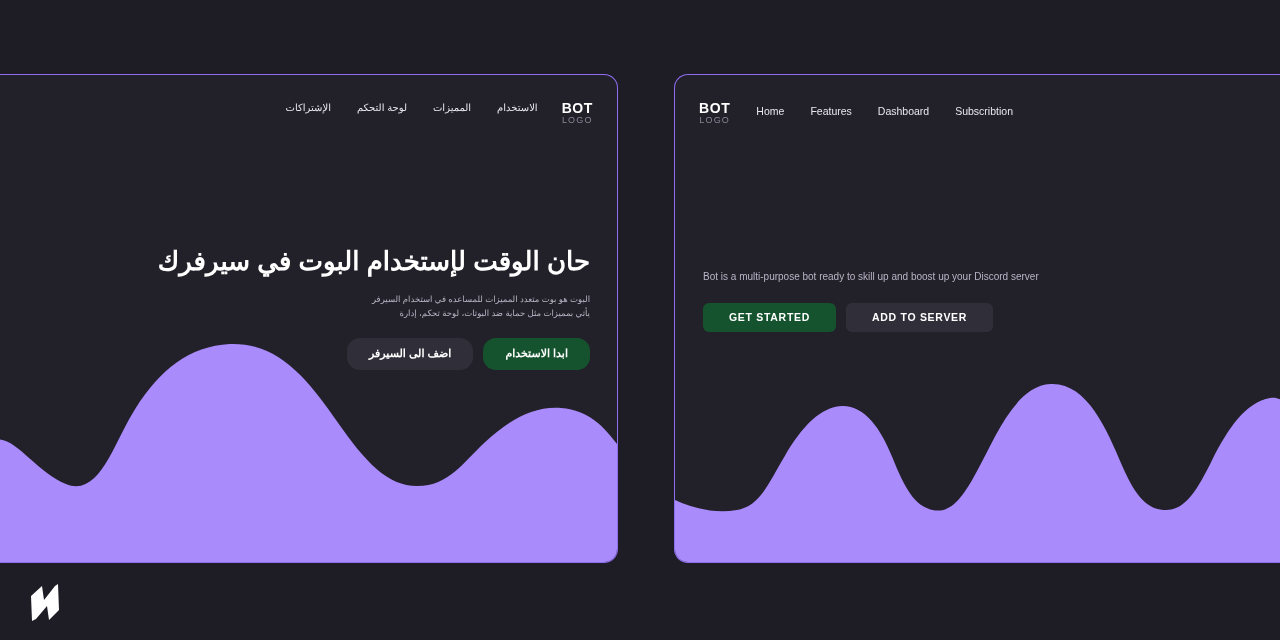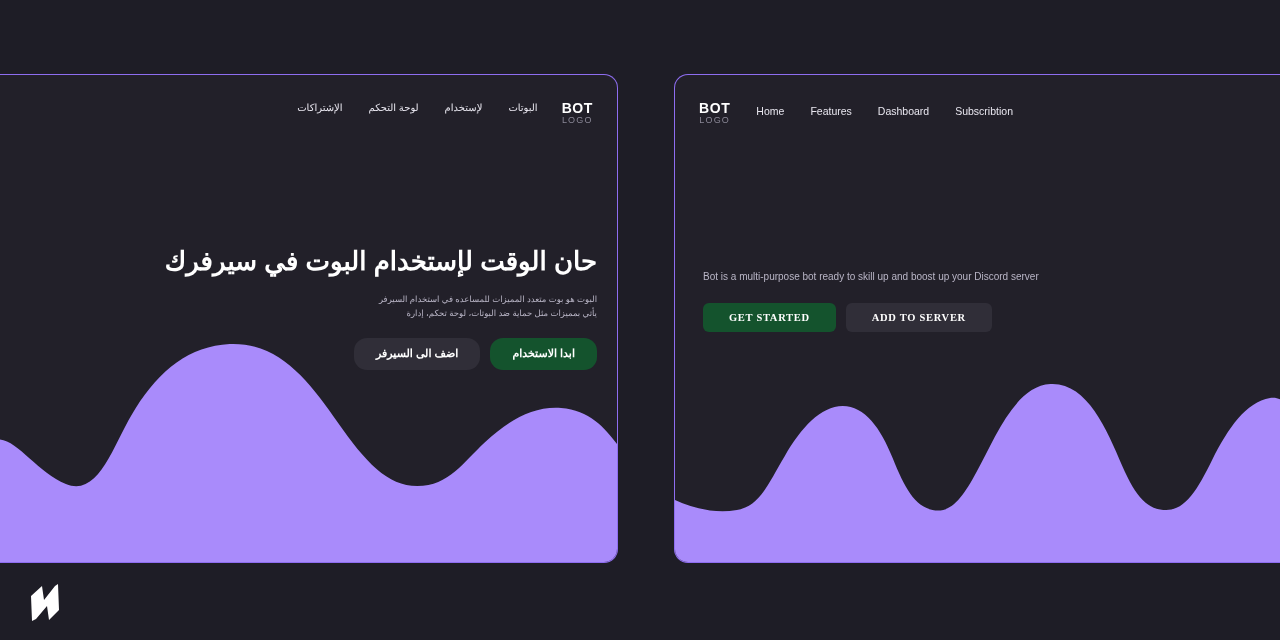--- a/index.html
+++ b/index.html
@@ -61,21 +61,21 @@
   .nav-links-ar { gap:26px; margin-right:24px; direction:rtl; }
   .nav-links-en { gap:26px; margin-left:26px;margin-top:8px; }
   .nav-link {
     font-size:10.5px; color:#e8e6ef; white-space:nowrap;
     text-decoration:none; cursor:pointer;
   }
   .nav-link-ar { font-size:10px; }
 
   
   .hero { position:absolute; z-index:3; }
-  .hero-ar { right:20px; top:170px; text-align:right; width:564px; }
+  .hero-ar { right:27px; top:170px; text-align:right; width:564px; }
   .hero-en { left:28px; top:180px; text-align:left; width:560px; }
 
   .title {
     color:#ffffff; font-weight:bold;
     line-height:1.25;
   }
   .title-ar { font-size:26px; letter-spacing:-0.2px; }
   .title-en { font-size:25px; letter-spacing:-0.8px; }
 
   .subtitle { color:#b9b5c6; line-height:1.65; margin-top:14px; }
@@ -86,21 +86,21 @@
   .btn-row { display:flex; margin-top:18px; gap:10px; }
   .btn-row-ar { justify-content:flex-start; }
 
   .btn {
     border:none; cursor:pointer;
     font-family:"Liberation Sans", sans-serif;
     font-weight:bold; color:#ffffff;
     display:inline-flex; align-items:center; justify-content:center;
   }
   .btn-ar { font-size:11px; height:32px; padding:0 22px; border-radius:13px; }
-  .btn-en { font-size:10.5px; height:29px; padding:0 26px; border-radius:6px; letter-spacing:0.7px;font-family:Liberation Serif, serif; }
+  .btn-en { font-size:10.5px; height:29px; padding:0 26px; border-radius:6px; letter-spacing:0.7px; }
   .btn-primary { background:#14532d; }
   .btn-secondary { background:#302e38; }
 
   
   .corner-logo { position:absolute; left:22px; top:574px; width:56px; height:48px; }
 </style>
 </head>
 <body>
 
 <div class="stage">
@@ -115,22 +115,22 @@
           L624,240 L0,240 Z"></path>
       </svg>
     </div>
 
     <div class="nav nav-ar">
       <div class="brand">
         <span class="brand-top">BOT</span>
         <span class="brand-sub">LOGO</span>
       </div>
       <div class="nav-links nav-links-ar">
-        <a class="nav-link nav-link-ar">البوتات</a>
-        <a class="nav-link nav-link-ar">لإستخدام</a>
+        <a class="nav-link nav-link-ar">الاستخدام</a>
+        <a class="nav-link nav-link-ar">المميزات</a>
         <a class="nav-link nav-link-ar">لوحة التحكم</a>
         <a class="nav-link nav-link-ar">الإشتراكات</a>
       </div>
     </div>
 
     <div class="hero hero-ar">
       <h1 class="title title-ar">حان الوقت لإستخدام البوت في سيرفرك</h1>
       <div class="subtitle subtitle-ar">
         <div>البوت هو بوت متعدد المميزات للمساعده في استخدام السيرفر</div>
         <div>يأتي بمميزات مثل حماية ضد البوتات، لوحة تحكم، إدارة</div>

